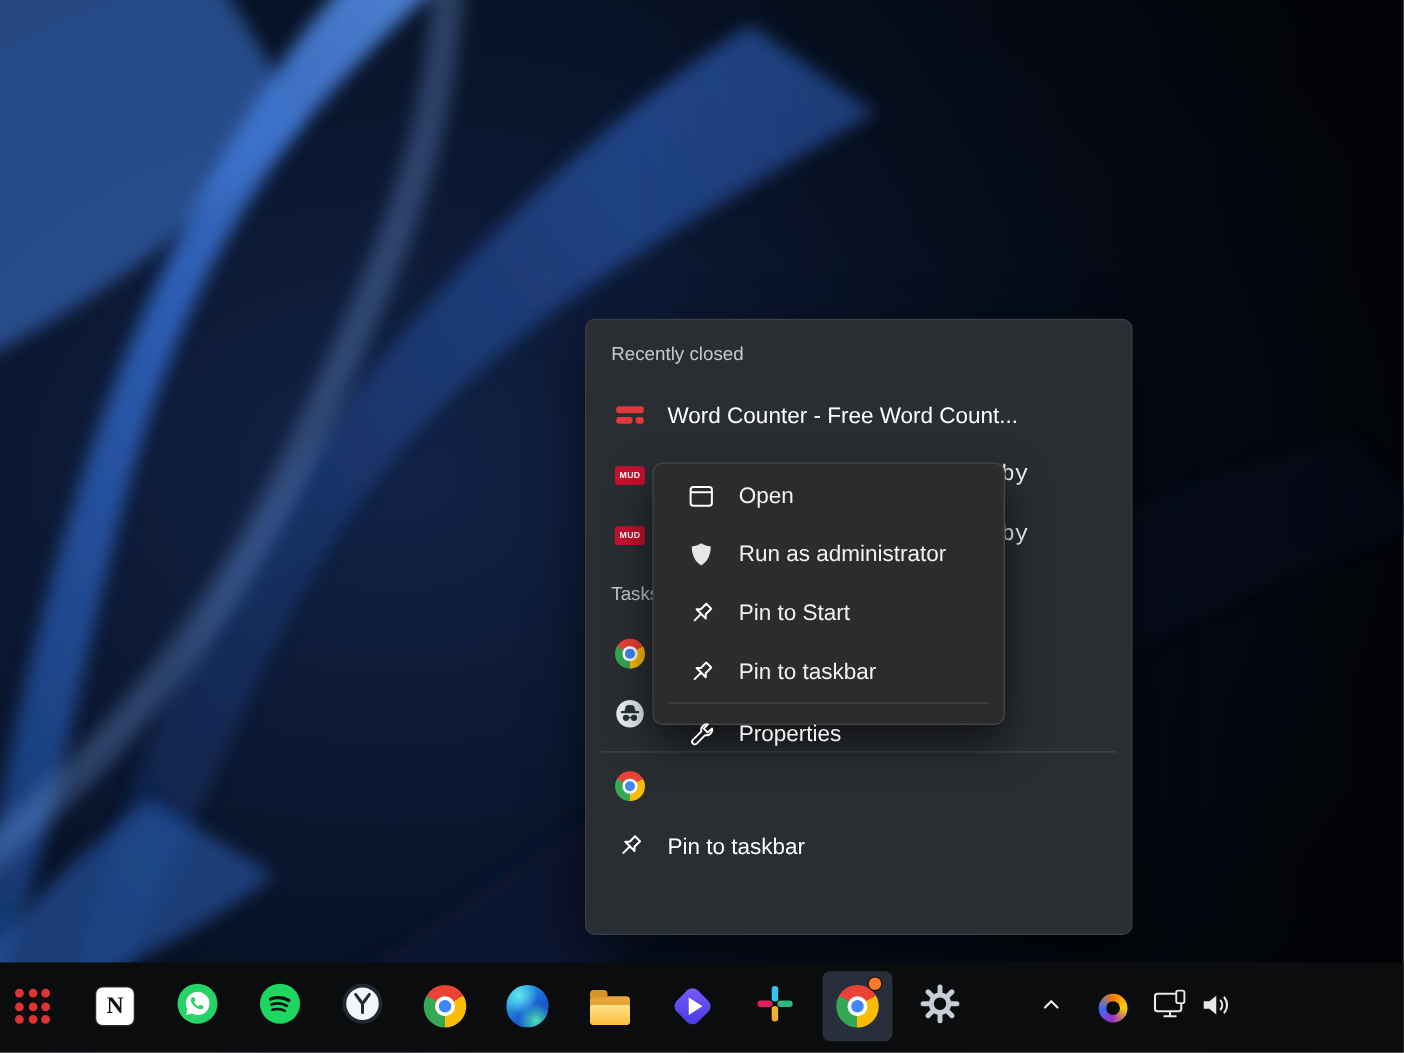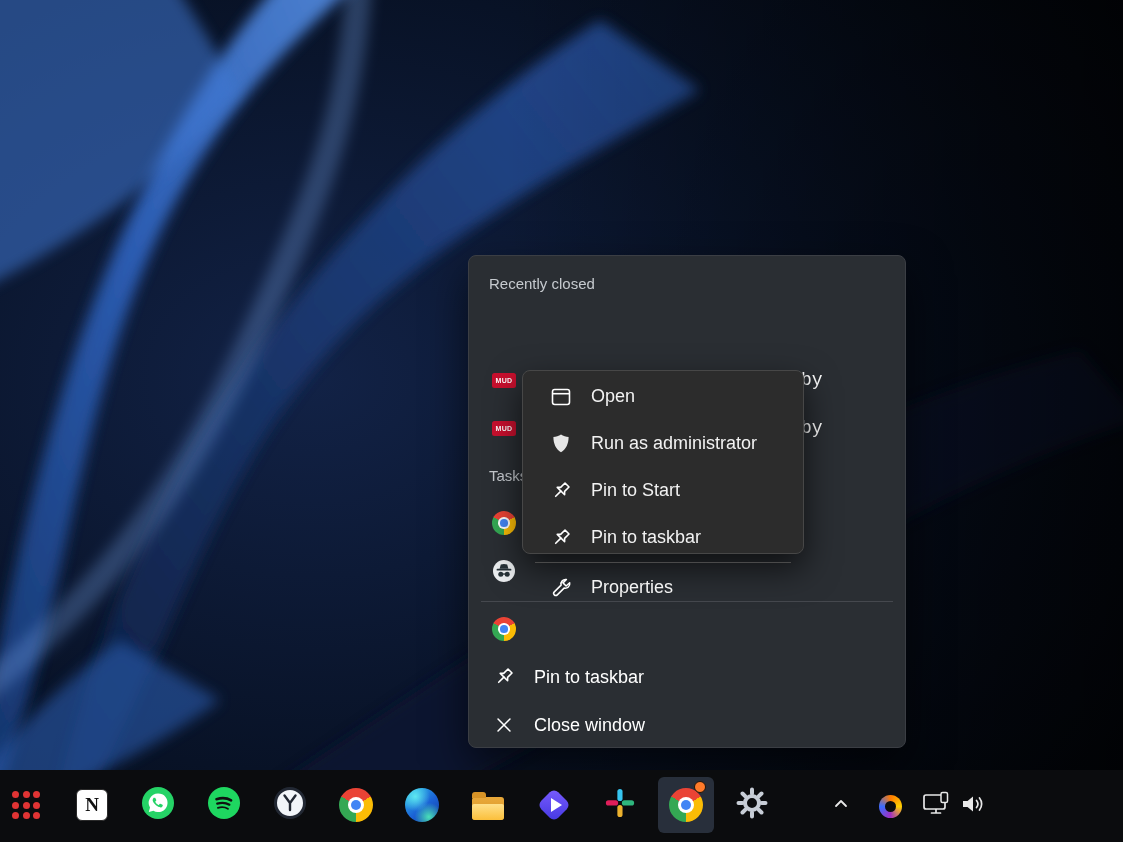--- a/index.html
+++ b/index.html
@@ -16,21 +16,21 @@
   .jl-header{position:absolute;left:20px;color:#c6cacf;font-size:15px;white-space:nowrap;}
   .jl-row{position:absolute;left:4px;right:4px;height:48px;display:flex;align-items:center;
     padding-left:18px;box-sizing:border-box;gap:17px;border-radius:5px;}
   .jl-ic{width:26px;height:26px;flex:none;display:flex;align-items:center;justify-content:center;}
   .jl-label{color:#ffffff;font-size:18px;white-space:nowrap;}
   .jl-row.peek{position:absolute;}
   .jl-row.peek .jl-label{position:absolute;left:328px;font-family:Liberation Mono, monospace;}
   .jl-sep{position:absolute;left:12px;right:12px;top:345px;height:1px;background:#45484e;}
 
   
-  .menu{position:absolute;left:522px;top:370px;width:282px;height:184px;
+  .menu{position:absolute;left:522px;top:370px;width:282px;height:210px;
     background:#2c2c2c;border:1px solid #474747;border-radius:8px;
     box-shadow:0 14px 34px rgba(0,0,0,.65);z-index:20;box-sizing:border-box;}
   .menu-item{position:absolute;left:5px;right:5px;height:47px;display:flex;align-items:center;
     padding-left:21px;gap:18px;border-radius:4px;box-sizing:border-box;}
   .mi-ic{width:24px;height:24px;flex:none;display:flex;align-items:center;justify-content:center;}
   .mi-label{color:#f2f2f2;font-size:18px;white-space:nowrap;}
   .menu-sep{position:absolute;left:12px;right:12px;top:191px;height:1px;background:#4a4a4a;}
 
   
   .taskbar{position:absolute;left:0;bottom:0;width:100%;height:72px;background:#0b0c0e;z-index:40;}
@@ -121,20 +121,30 @@
     <path d="M-40,300 C60,250 160,190 240,90 L160,-40 L-40,-40 Z" fill="#3f78d4" opacity="0.55" filter="url(#soft)"></path>
     <path d="M-40,842 C40,800 140,760 220,700 L120,640 C40,700 -10,760 -40,800 Z" fill="#2c5cae" opacity="0.6" filter="url(#soft)"></path>
     <path d="M-30,700 C150,560 220,420 300,230 C340,135 355,60 360,-30" stroke="#7aa8ee" stroke-width="26" fill="none" opacity="0.3" filter="url(#soft)"></path>
     <rect width="1123" height="842" fill="url(#vign)"></rect>
   </svg>
 
   <div class="jumplist">
 
     <div class="jl-header" style="top:19px">Recently closed</div>
 
+    <div class="jl-row" style="top:52px">
+      <span class="jl-ic">
+        <svg width="24" height="24" viewBox="0 0 24 24">
+          <rect x="1" y="5" width="22" height="5.5" rx="2.2" fill="#e03a3a"></rect>
+          <rect x="1" y="13.5" width="13" height="5.5" rx="2.2" fill="#e03a3a"></rect>
+          <rect x="16.5" y="13.5" width="6.5" height="5.5" rx="2.2" fill="#e03a3a"></rect>
+        </svg>
+      </span>
+      <span class="jl-label">Word Counter - Free Word Count...</span>
+    </div>
 
     <div class="jl-row peek" style="top:100px">
       <span class="jl-ic">
         <span class="mud-badge">MUD</span>
       </span>
       <span class="jl-label">by</span>
     </div>
 
     <div class="jl-row peek" style="top:148px">
       <span class="jl-ic">
@@ -179,28 +189,20 @@
         <svg width="24" height="24" viewBox="0 0 24 24">
           <g transform="rotate(45 12 12)" fill="none" stroke="#fff" stroke-width="1.6" stroke-linejoin="round" stroke-linecap="round">
             <path d="M9.2 3.5 h5.6 v6.2 l2.4 2.4 h-10.4 l2.4 -2.4 z"></path>
             <line x1="12" y1="12.2" x2="12" y2="19.5"></line>
           </g>
         </svg>
       </span>
       <span class="jl-label">Pin to taskbar</span>
     </div>
 
-    <div class="jl-row" style="top:445px">
-      <span class="jl-ic">
-        <svg width="22" height="22" viewBox="0 0 24 24">
-          <path d="M5.5 5.5 L18.5 18.5 M18.5 5.5 L5.5 18.5" stroke="#fff" stroke-width="1.7" stroke-linecap="round"></path>
-        </svg>
-      </span>
-      <span class="jl-label">Close window</span>
-    </div>
   </div>
 
   <div class="menu">
 
     <div class="menu-item" style="top:2px">
       <span class="mi-ic">
         <svg width="24" height="24" viewBox="0 0 24 24">
           <rect x="3.5" y="4.5" width="17" height="15" rx="2.2" fill="none" stroke="#fff" stroke-width="1.6"></rect>
           <line x1="3.5" y1="8.7" x2="20.5" y2="8.7" stroke="#fff" stroke-width="1.6"></line>
         </svg>

